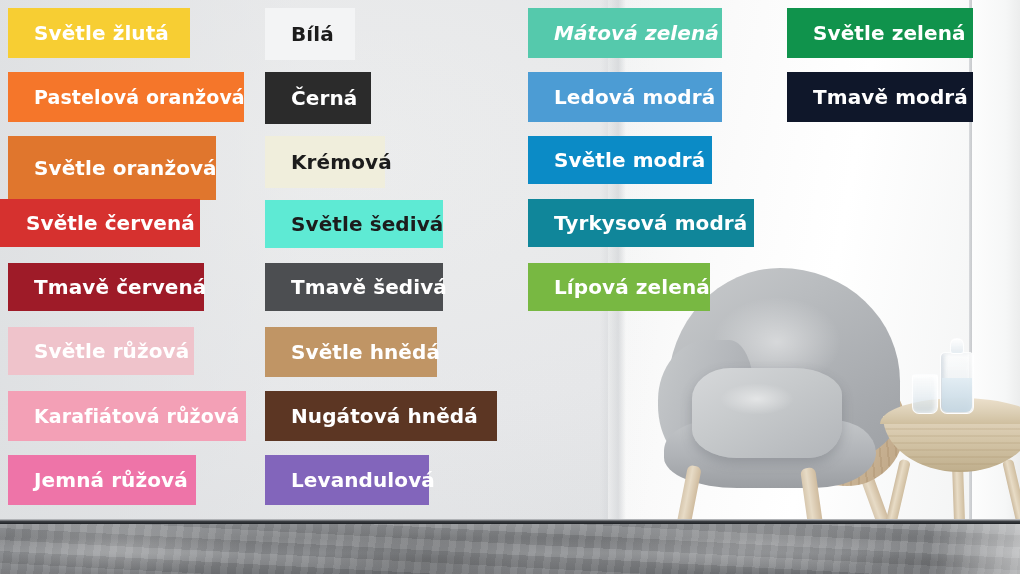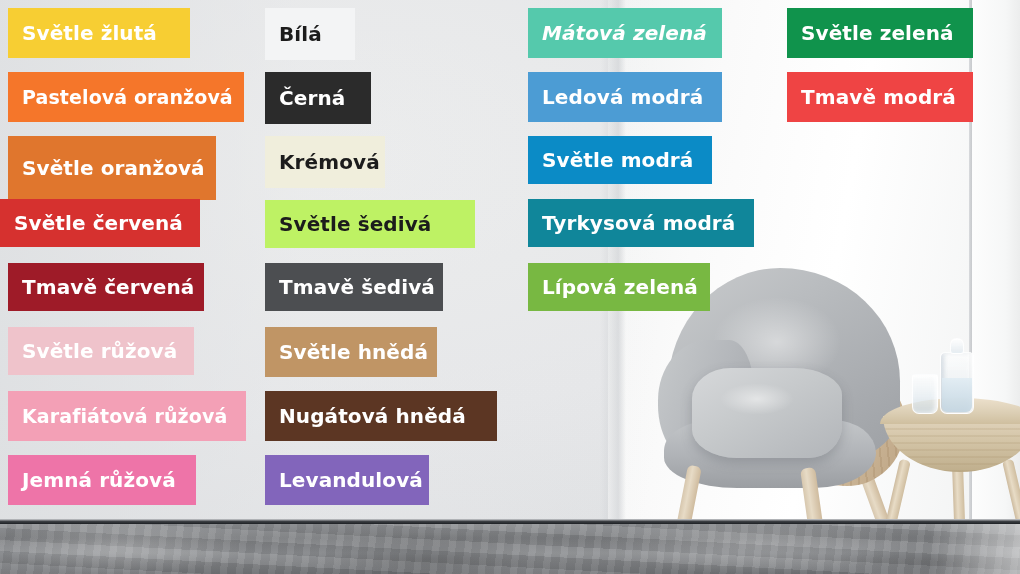--- a/index.html
+++ b/index.html
@@ -187,21 +187,21 @@
     border-radius:3px 3px 7px 7px;
     box-shadow:inset -2px 0 4px rgba(255,255,255,.8);
   }
 
   
   .swatch {
     position:absolute;
     display:flex;
     align-items:center;
     white-space:nowrap;
-    padding:0 14px;
+    padding:0 26px;
     font-family:"DejaVu Sans", sans-serif;
     font-weight:700;
     font-size:20px;
     letter-spacing:.1px;
     line-height:1;
   }
   .swatch.thin { font-size:19px; }
 </style>
 </head>
 <body>
@@ -256,27 +256,27 @@
       <div class="swatch thin" style="left: 8px; top: 72px; width: 236px; height: 50px; background: rgb(245, 118, 42); color: rgb(255, 255, 255);">Pastelová oranžová</div>
       <div class="swatch" style="left: 8px; top: 136px; width: 208px; height: 64px; background: rgb(224, 118, 45); color: rgb(255, 255, 255);">Světle oranžová</div>
       <div class="swatch" style="left: 0; top: 199px; width: 200px; height: 48px; background: rgb(214, 49, 47); color: rgb(255, 255, 255);">Světle červená</div>
       <div class="swatch" style="left: 8px; top: 263px; width: 196px; height: 48px; background: rgb(158, 27, 40); color: rgb(255, 255, 255);">Tmavě červená</div>
       <div class="swatch" style="left: 8px; top: 327px; width: 186px; height: 48px; background: rgb(239, 195, 203); color: rgb(255, 255, 255);">Světle růžová</div>
       <div class="swatch thin" style="left: 8px; top: 391px; width: 238px; height: 50px; background: rgb(243, 160, 182); color: rgb(255, 255, 255);">Karafiátová růžová</div>
       <div class="swatch" style="left: 8px; top: 455px; width: 188px; height: 50px; background: rgb(238, 116, 168); color: rgb(255, 255, 255); text-align: center;">Jemná růžová</div>
       <div class="swatch" style="left: 265px; top: 8px; width: 90px; height: 52px; background: rgb(243, 244, 245); color: rgb(28, 28, 28);">Bílá</div>
       <div class="swatch" style="left: 265px; top: 72px; width: 106px; height: 52px; background: rgb(43, 43, 43); color: rgb(255, 255, 255);">Černá</div>
       <div class="swatch" style="left: 265px; top: 136px; width: 120px; height: 52px; background: rgb(240, 238, 220); color: rgb(28, 28, 28);">Krémová</div>
-      <div class="swatch" style="left: 265px; top: 200px; width: 210px; height: 48px; background: #bef264; color: rgb(28, 28, 28);">Světle šedivá</div>
+      <div class="swatch" style="left: 265px; top: 200px; width: 178px; height: 48px; background: #5eead4; color: rgb(28, 28, 28);">Světle šedivá</div>
       <div class="swatch" style="left: 265px; top: 263px; width: 178px; height: 48px; background: rgb(76, 78, 81); color: rgb(255, 255, 255);">Tmavě šedivá</div>
       <div class="swatch" style="left: 265px; top: 327px; width: 172px; height: 50px; background: rgb(192, 149, 101); color: rgb(255, 255, 255); text-align: right;">Světle hnědá</div>
       <div class="swatch" style="left: 265px; top: 391px; width: 232px; height: 50px; background: rgb(92, 54, 35); color: rgb(255, 255, 255);">Nugátová hnědá</div>
       <div class="swatch" style="left: 265px; top: 455px; width: 164px; height: 50px; background: rgb(130, 101, 187); color: rgb(255, 255, 255);">Levandulová</div>
       <div class="swatch" style="left: 528px; top: 8px; width: 194px; height: 50px; background: rgb(85, 201, 172); color: rgb(255, 255, 255); font-style: italic;">Mátová zelená</div>
       <div class="swatch" style="left: 528px; top: 72px; width: 194px; height: 50px; background: rgb(76, 156, 212); color: rgb(255, 255, 255); text-align: center;">Ledová modrá</div>
       <div class="swatch" style="left: 528px; top: 136px; width: 184px; height: 48px; background: rgb(11, 139, 198); color: rgb(255, 255, 255);">Světle modrá</div>
       <div class="swatch" style="left: 528px; top: 199px; width: 226px; height: 48px; background: rgb(16, 134, 154); color: rgb(255, 255, 255);">Tyrkysová modrá</div>
       <div class="swatch" style="left: 528px; top: 263px; width: 182px; height: 48px; background: rgb(120, 184, 66); color: rgb(255, 255, 255);">Lípová zelená</div>
       <div class="swatch" style="left: 787px; top: 8px; width: 186px; height: 50px; background: rgb(16, 147, 76); color: rgb(255, 255, 255);">Světle zelená</div>
-      <div class="swatch" style="left: 787px; top: 72px; width: 186px; height: 50px; background: #ef4444; color: rgb(255, 255, 255);">Tmavě modrá</div>
+      <div class="swatch" style="left: 787px; top: 72px; width: 186px; height: 50px; background: #0f172a; color: rgb(255, 255, 255);">Tmavě modrá</div>
     </div>
 
 </div>
 
 </body></html>

